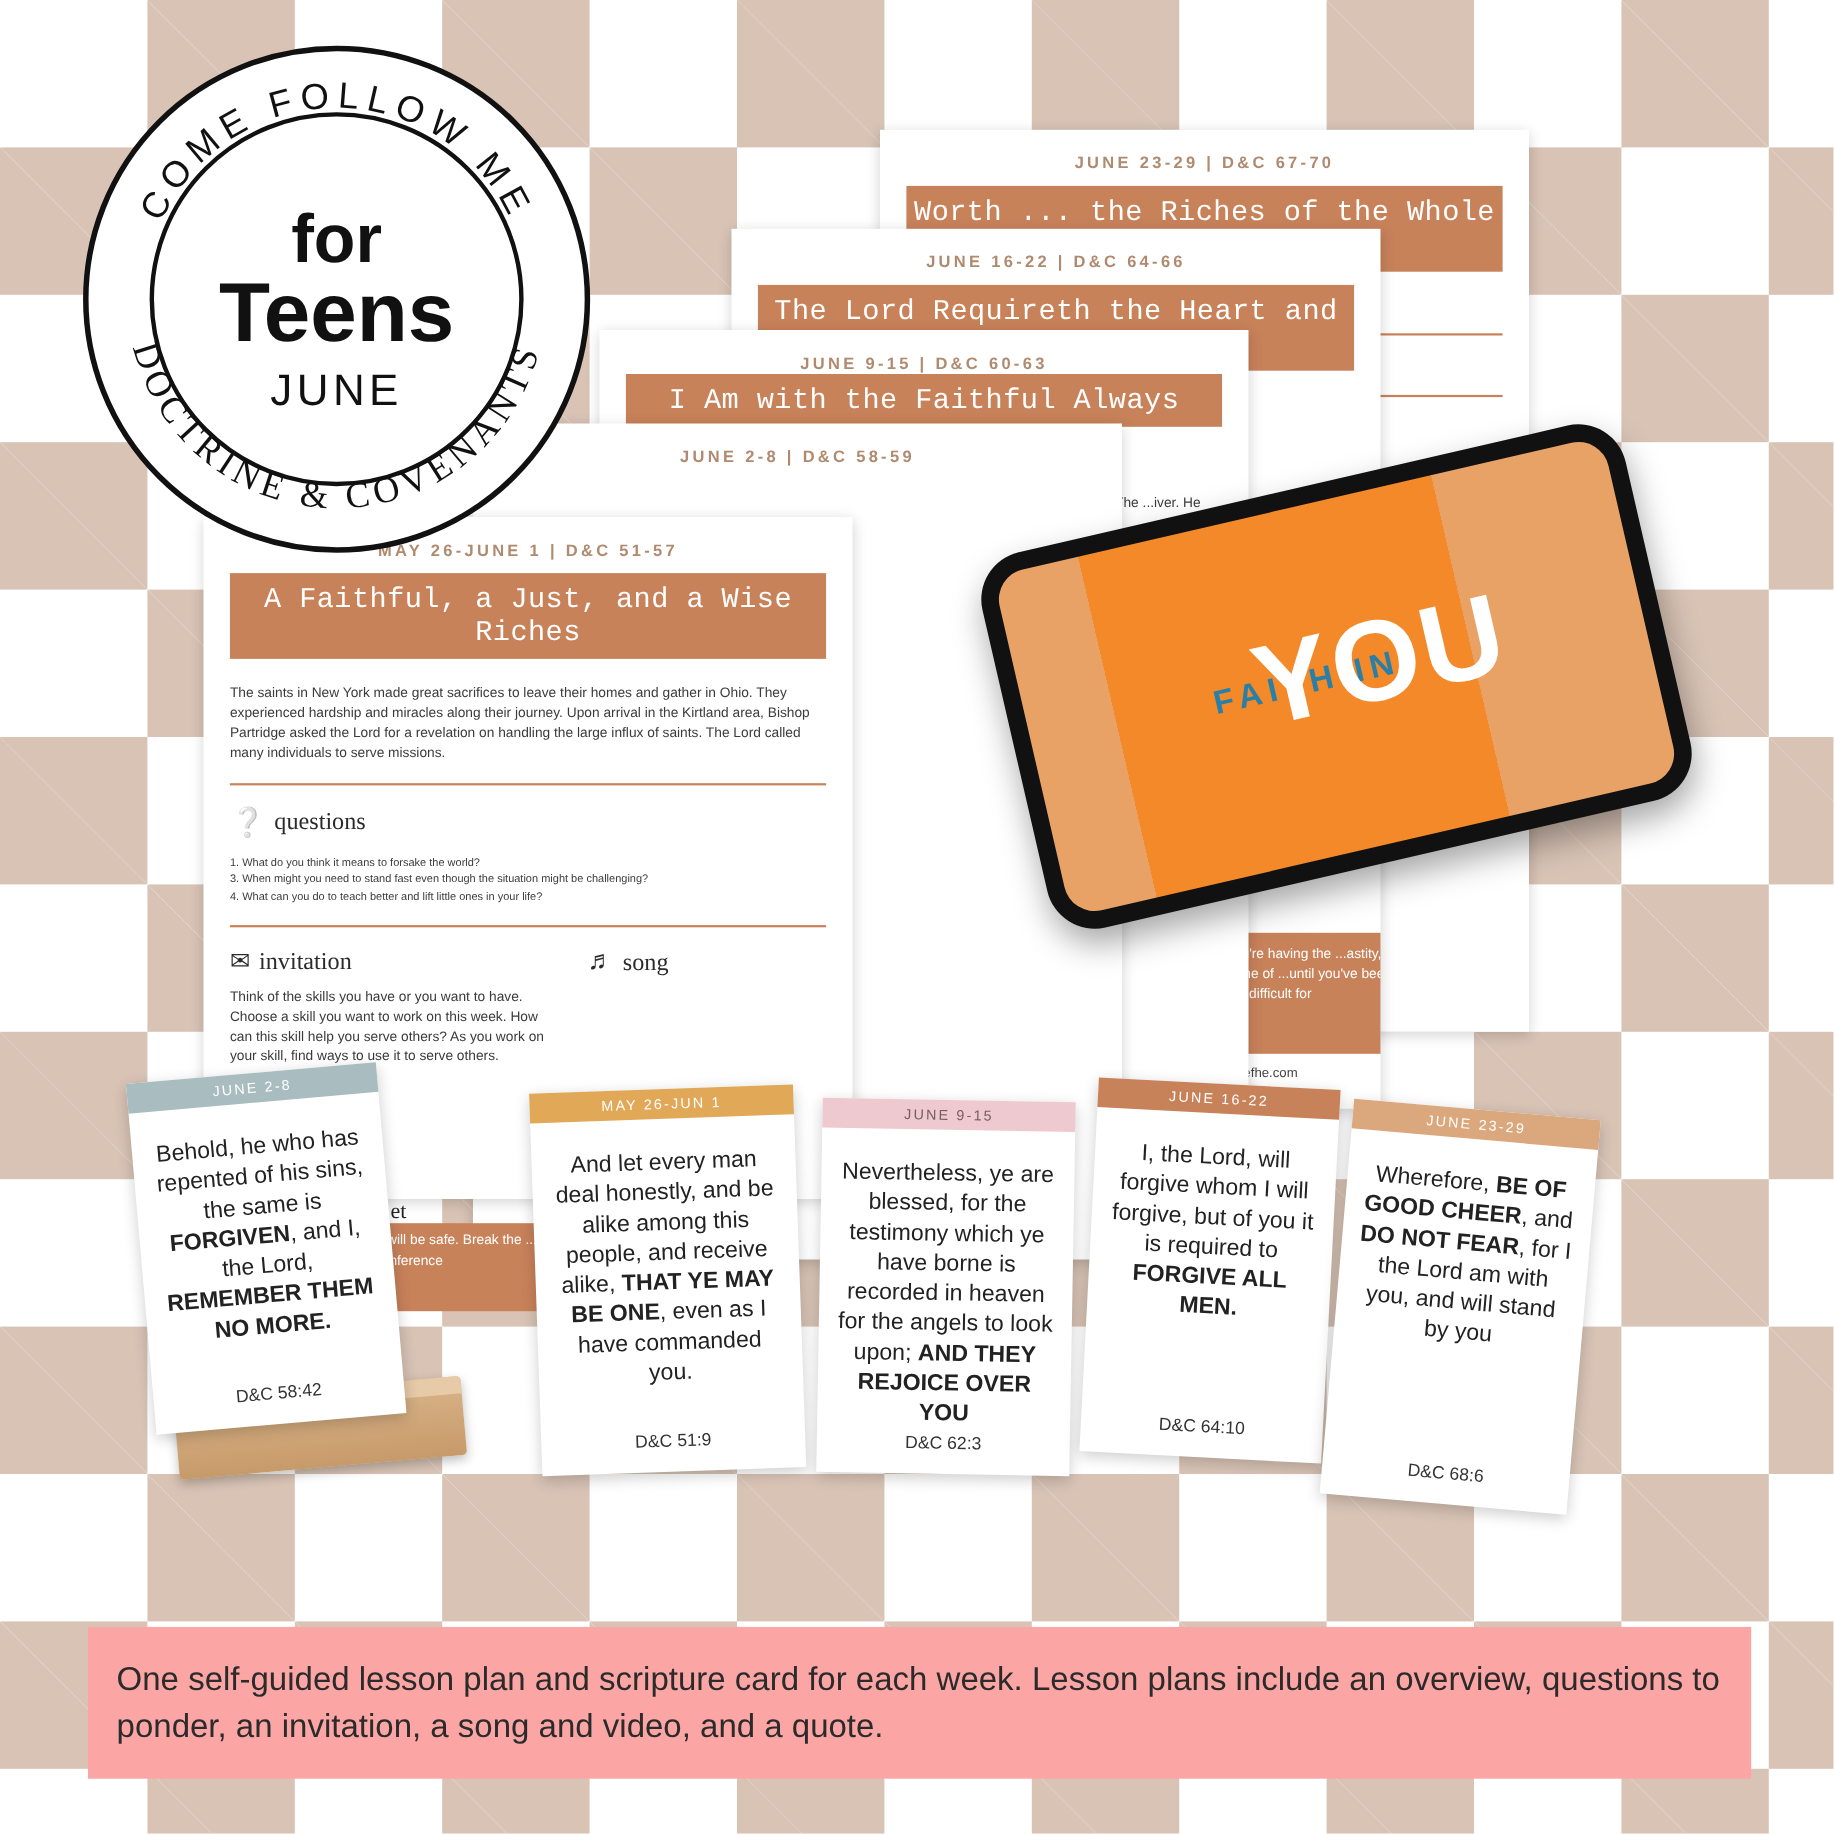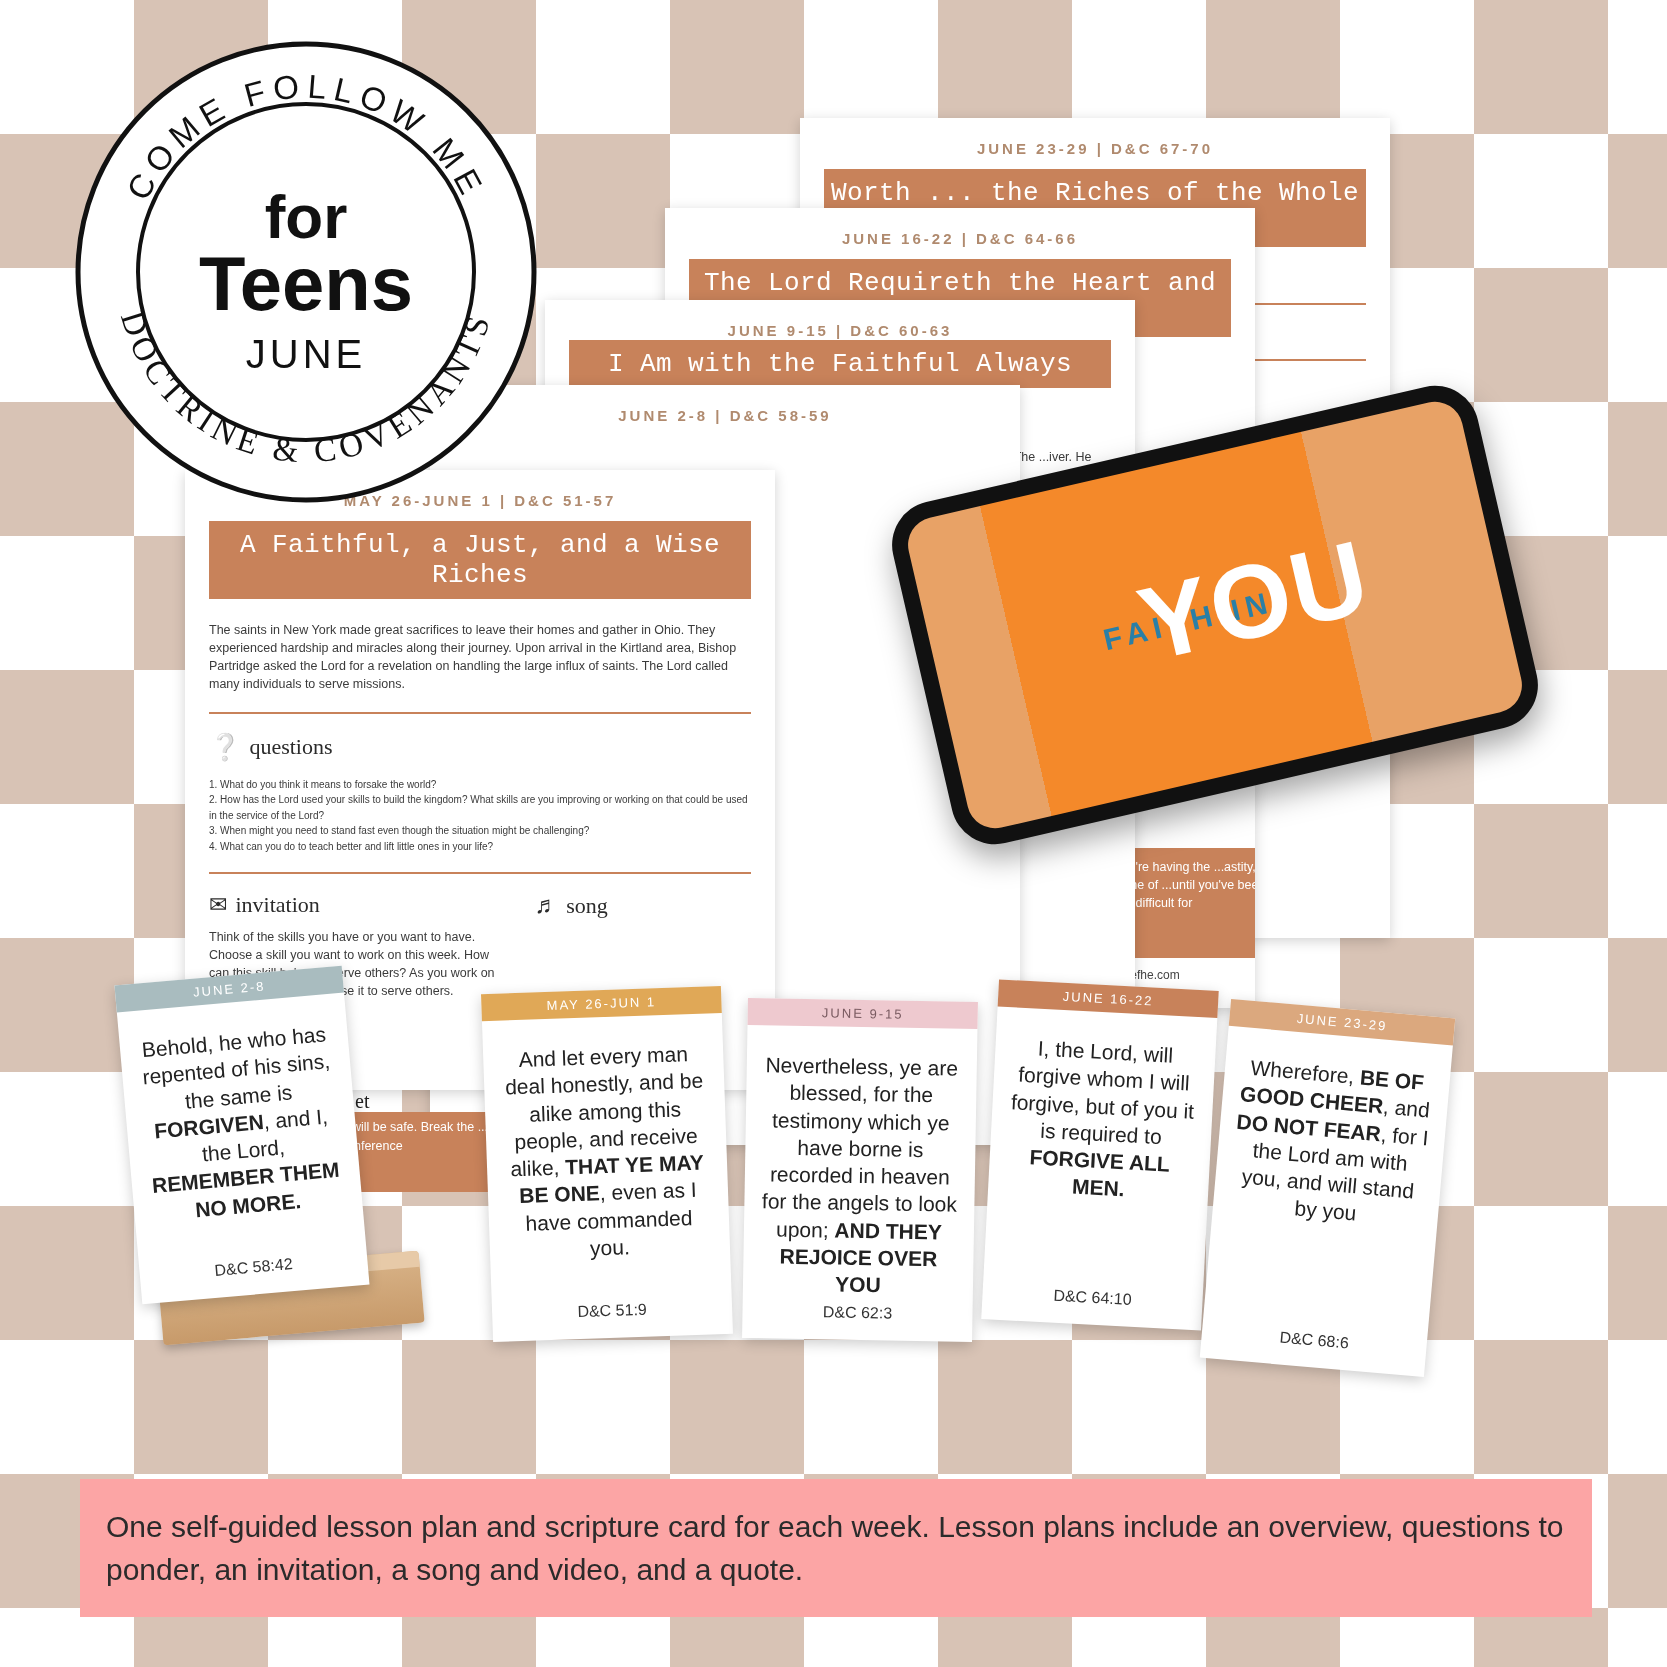--- a/index.html
+++ b/index.html
@@ -191,21 +191,20 @@
   <div class="titlebar" style="margin-top:12px;">A Faithful, a Just, and a Wise Riches</div>
   <p class="body" style="margin-top:22px;">The saints in New York made great sacrifices to leave their homes and gather in Ohio. They experienced hardship and miracles along their journey. Upon arrival in the Kirtland area, Bishop Partridge asked the Lord for a revelation on handling the large influx of saints. The Lord called many individuals to serve missions.</p>
   <div class="rule" style="margin:18px 0;"></div>
 
   <div class="section-head">
     <span style="font-size:26px;color:#333;">❔</span>
     <span>questions</span>
   </div>
   <div class="qlist" style="margin-top:14px;">
     <div>1. What do you think it means to forsake the world?</div>
-    <div>2. How has the Lord used your skills to build the kingdom? What skills are you improving or working on that could be used in the service of the Lord?</div>
     <div>3. When might you need to stand fast even though the situation might be challenging?</div>
     <div>4. What can you do to teach better and lift little ones in your life?</div>
   </div>
   <div class="rule" style="margin:18px 0;"></div>
 
   <div style="display:flex;gap:24px;">
     <div style="flex:1 1 55%;">
       <div class="section-head">
         <span style="font-size:22px;">✉</span>
         <span>invitation</span>

